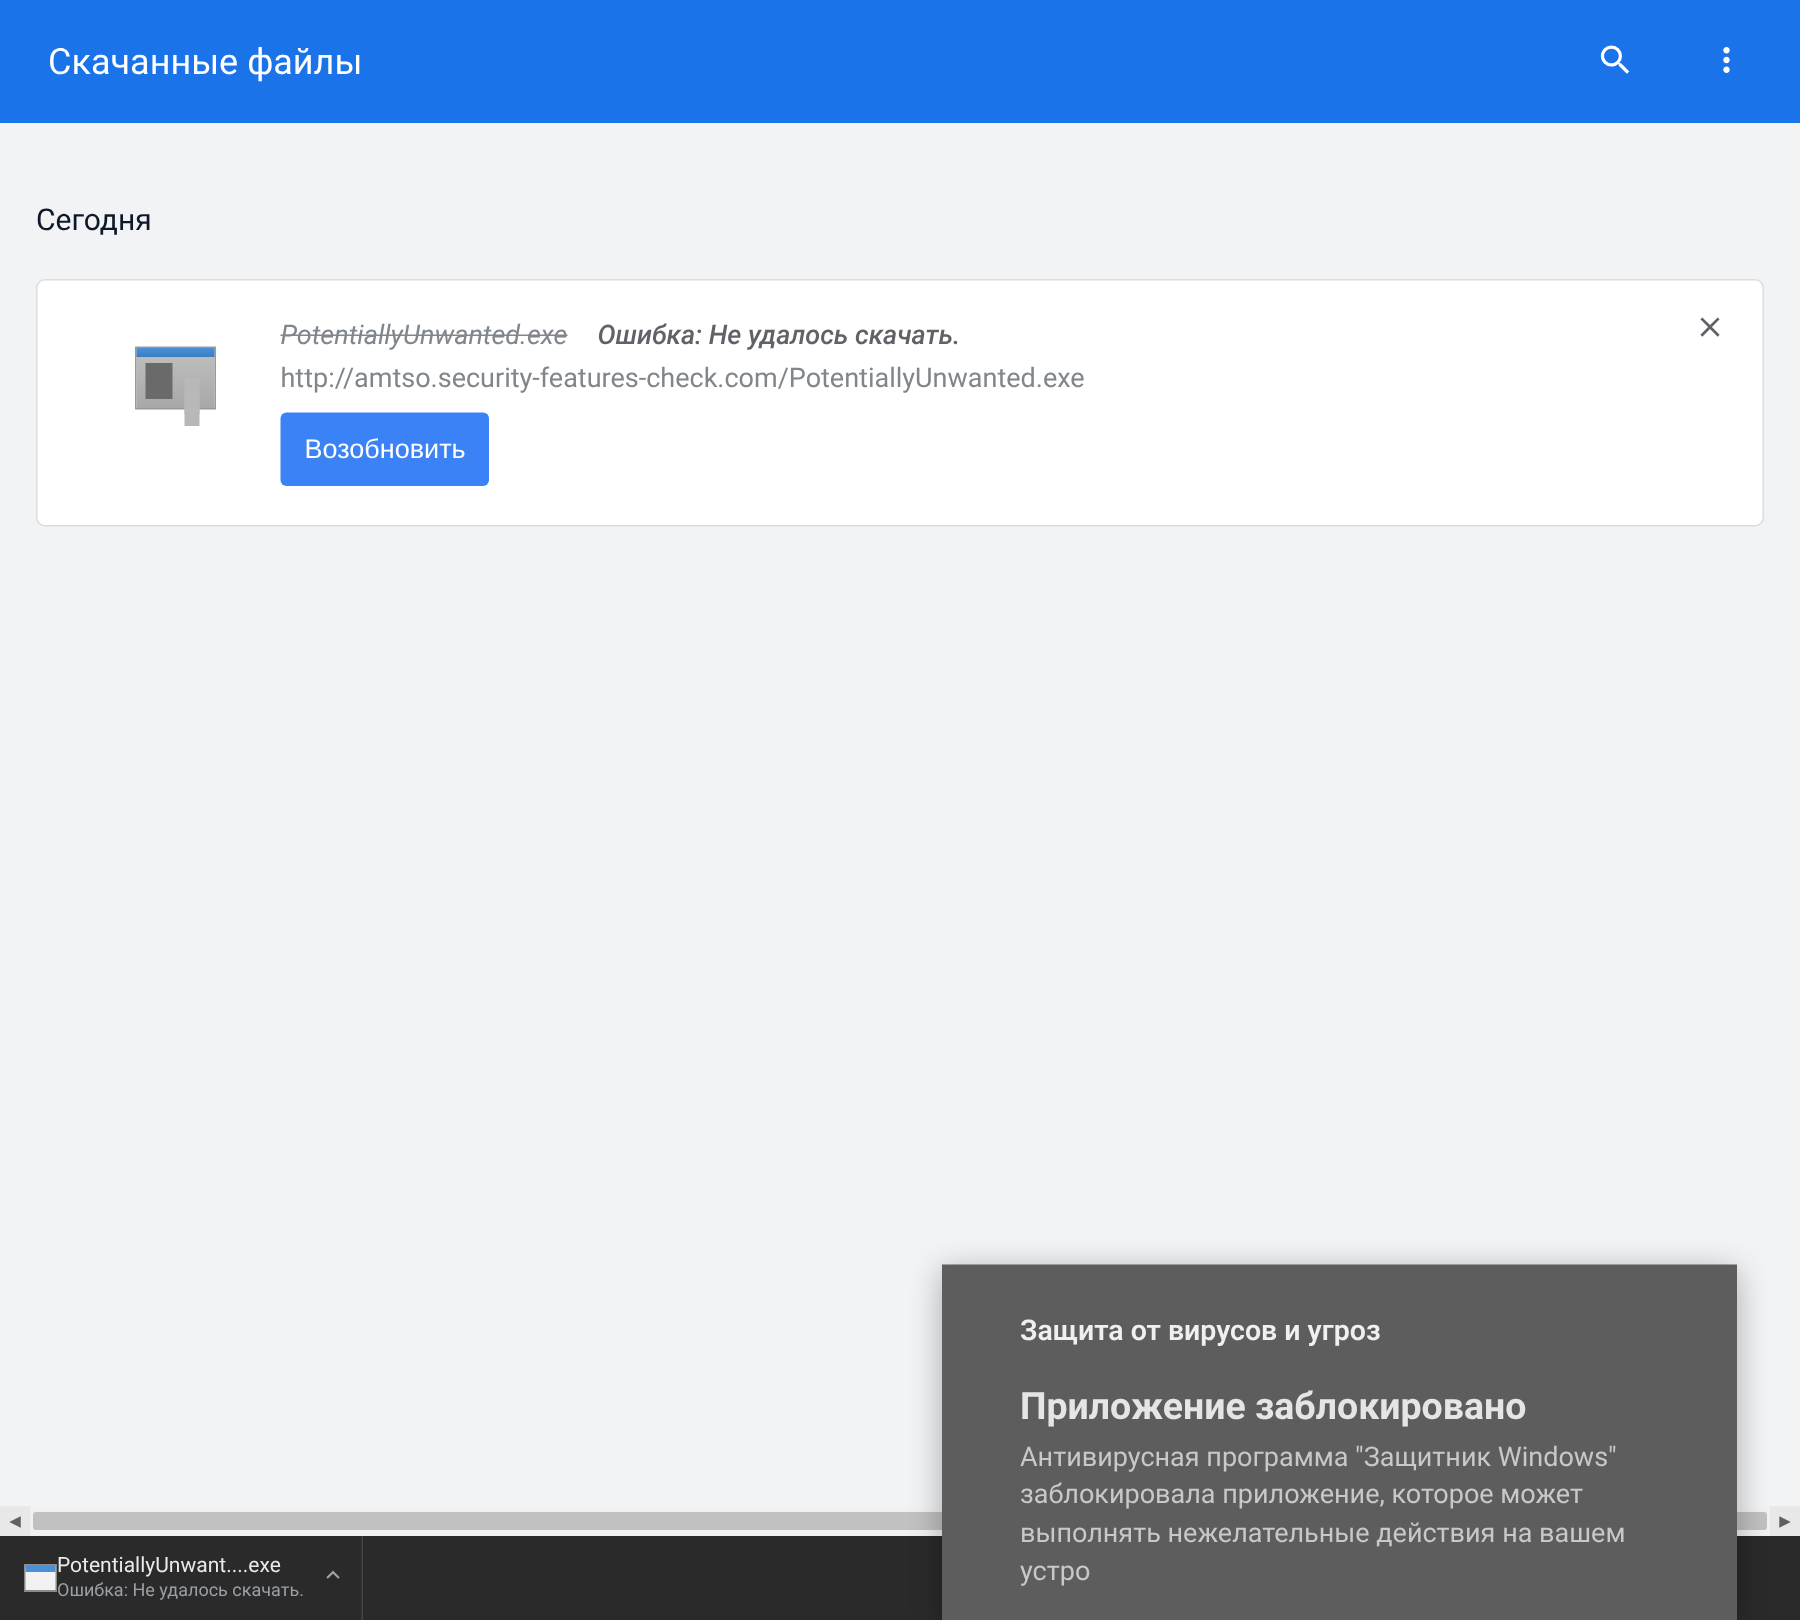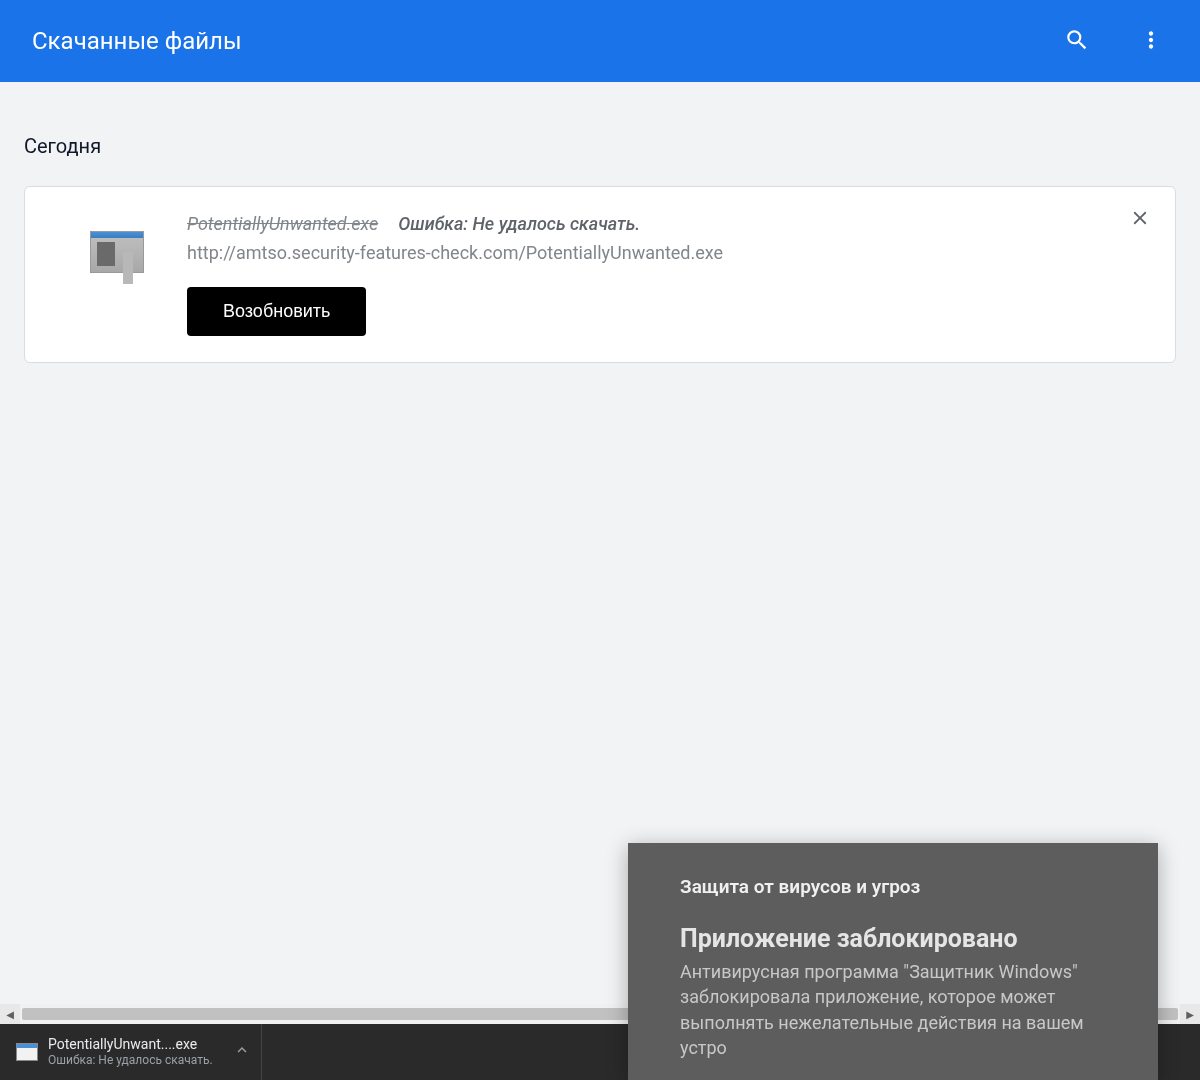--- a/index.html
+++ b/index.html
@@ -107,28 +107,28 @@
       color: #80868b;
       text-decoration: line-through;
     }
     .file-error {
       color: #5f6368;
       font-weight: 500;
     }
     .file-url {
       color: #80868b;
       font-size: 18px;
-      margin-bottom: 24px;
+      margin-bottom: 12px;
     }
     .resume-btn {
-      background: #000000;
+      background: #3b82f6;
       color: #fff;
       border: none;
       border-radius: 4px;
-      padding: 14px 36px;
+      padding: 14px 16px;
       font-size: 18px;
       font-weight: 500;
       cursor: pointer;
     }
     .close-btn {
       position: absolute;
       top: 14px;
       right: 18px;
       background: none;
       border: none;
@@ -174,21 +174,20 @@
       display: flex;
       align-items: center;
       padding: 0 10px;
     }
     .download-item {
       display: flex;
       align-items: center;
       height: 100%;
       padding: 0 10px 0 6px;
       border-right: 1px solid #444;
-      gap: 10px;
       cursor: pointer;
       justify-content: space-between;
     }
     .dl-icon {
       width: 22px;
       height: 18px;
       position: relative;
       background: #f2f2f2;
       border: 1px solid #888;
     }

